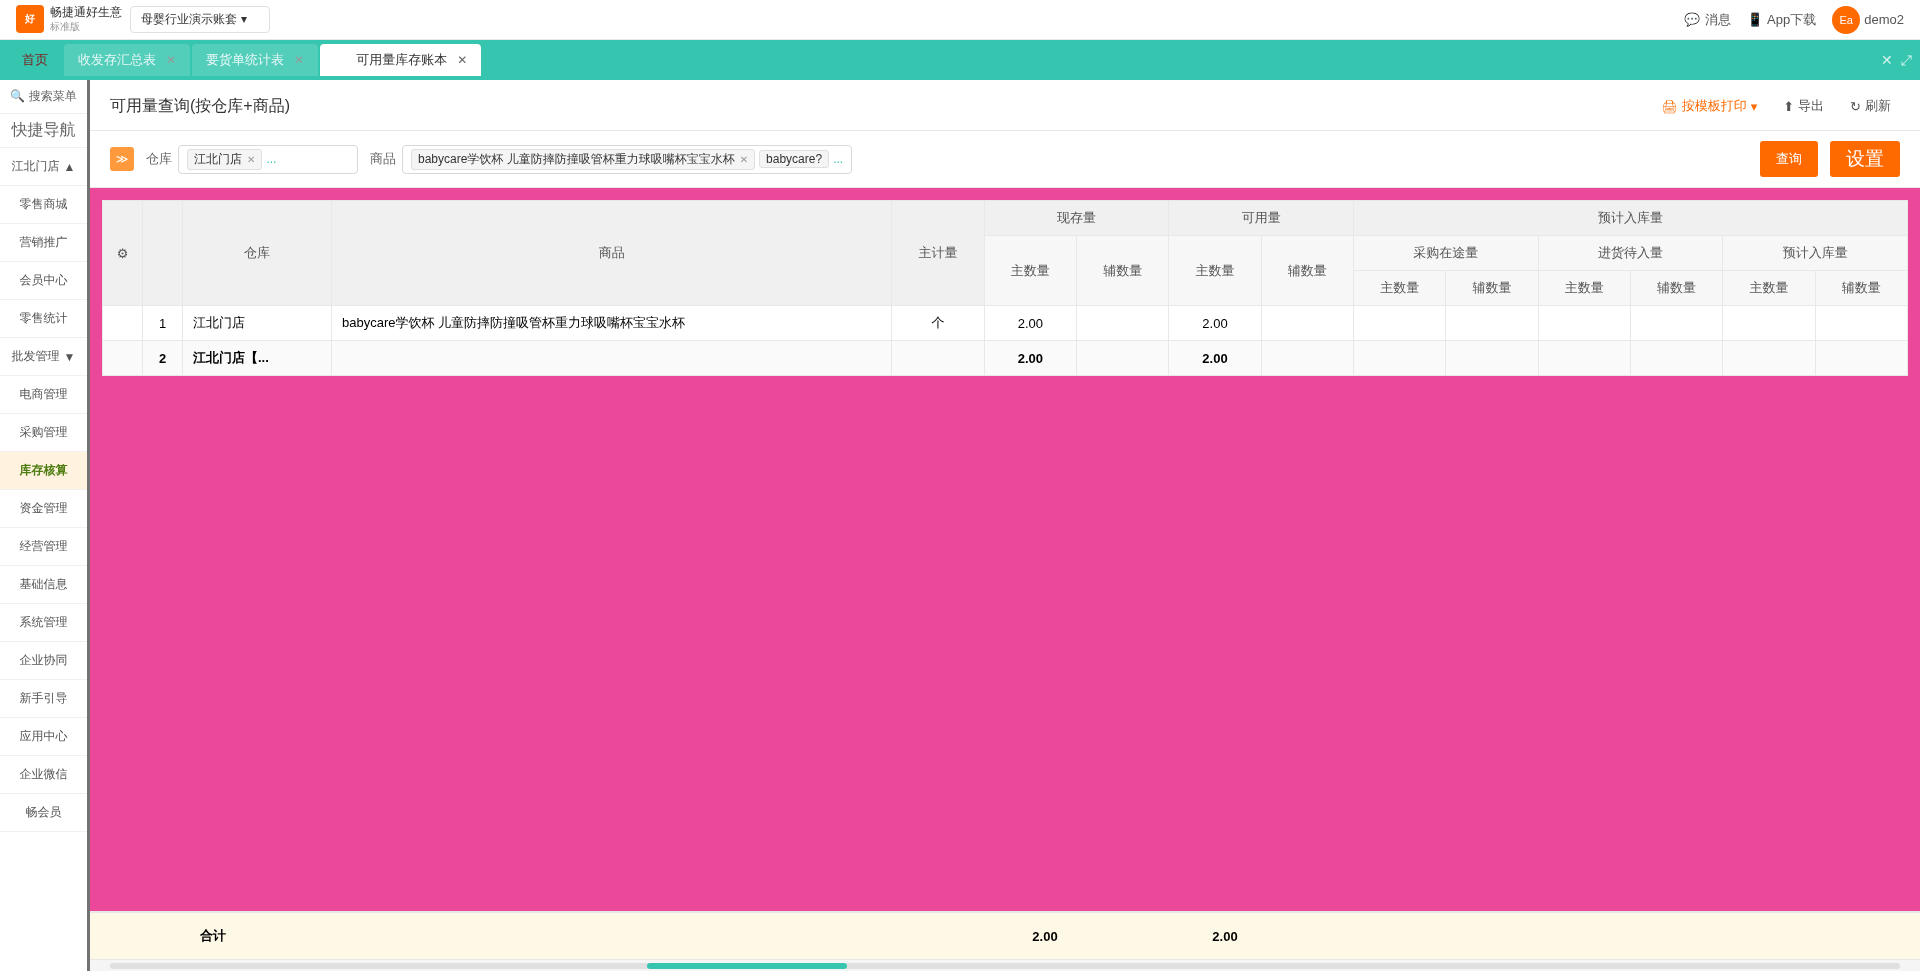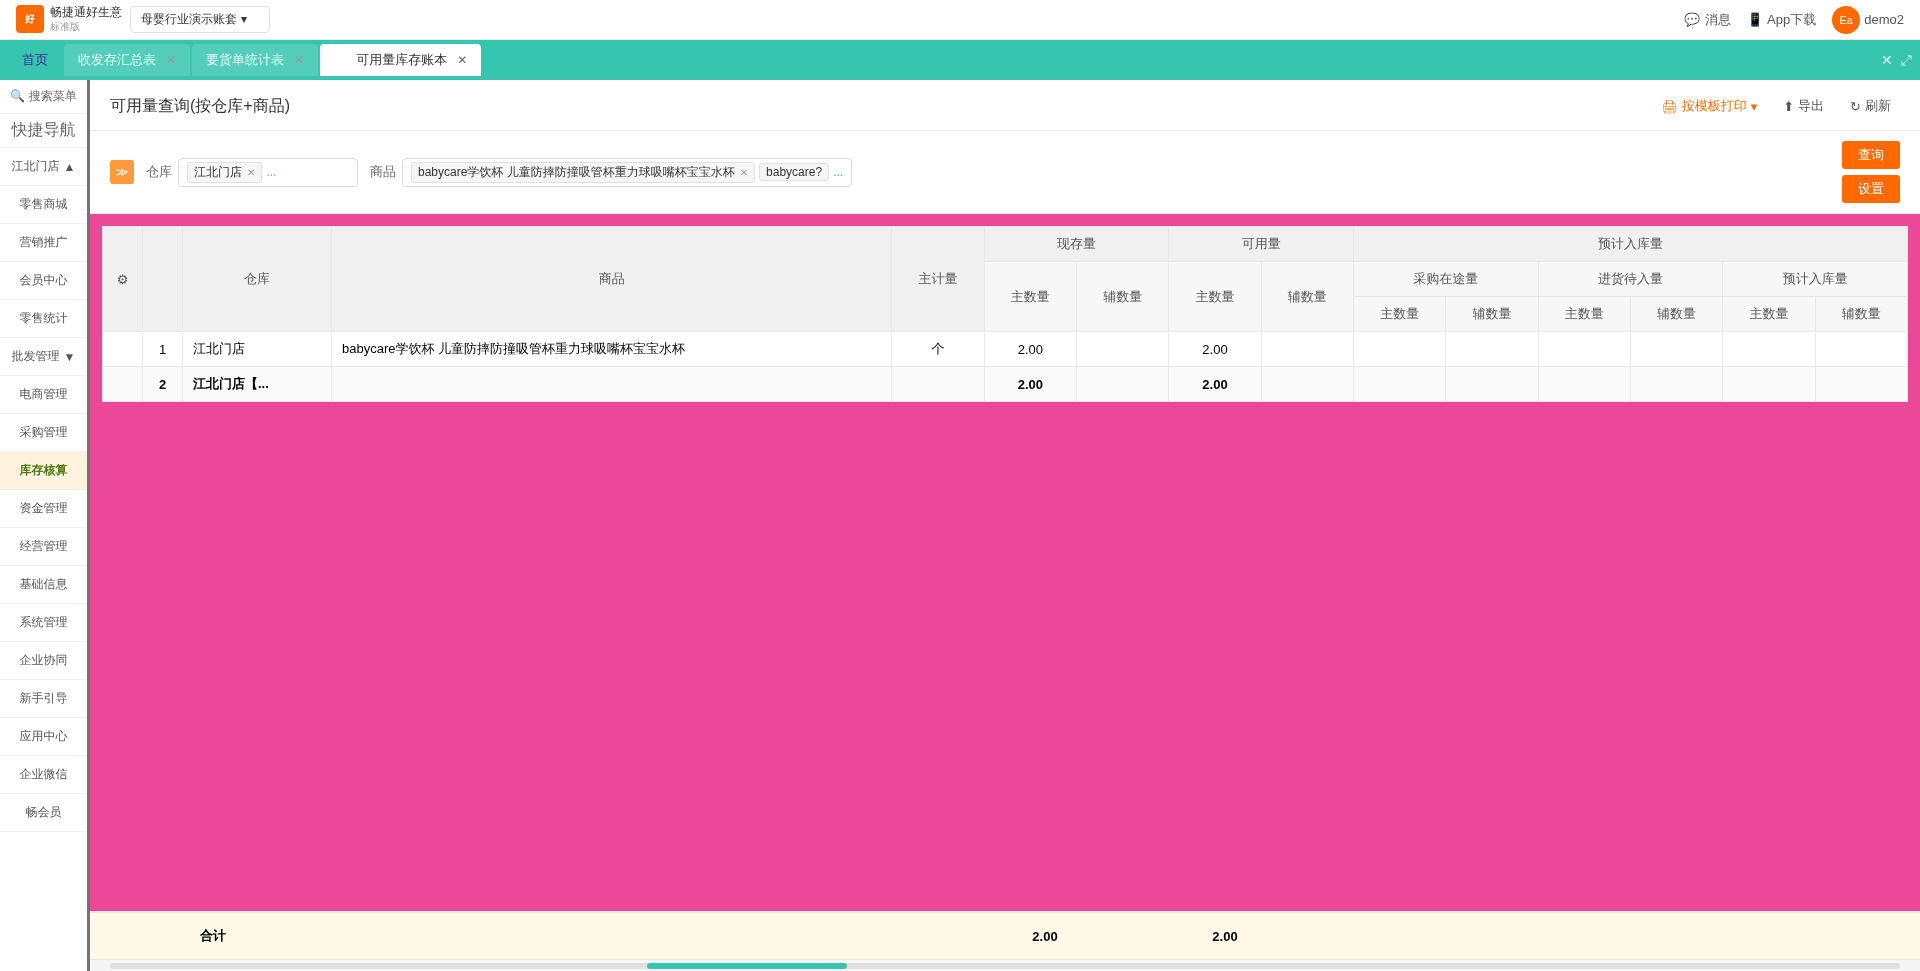--- a/index.html
+++ b/index.html
@@ -16,21 +16,21 @@
     .top-bar-right { display: flex; align-items: center; gap: 16px; }
     .top-right-item { display: flex; align-items: center; gap: 4px; font-size: 13px; color: #555; cursor: pointer; }
     .avatar { width: 28px; height: 28px; border-radius: 50%; background: #ff6a00; display: flex; align-items: center; justify-content: center; color: white; font-size: 11px; overflow: hidden; }
 
     
     .nav-tabs { height: 40px; background: #36c6b0; display: flex; align-items: center; padding: 0 0 0 8px; flex-shrink: 0; gap: 2px; }
     .nav-tab { height: 32px; padding: 0 14px; display: flex; align-items: center; gap: 6px; border-radius: 4px 4px 0 0; cursor: pointer; font-size: 13px; color: rgba(255,255,255,0.85); background: rgba(255,255,255,0.15); border: none; position: relative; }
     .nav-tab.active { background: #fff; color: #333; border-radius: 4px 4px 0 0; padding-left: 36px; }
     .nav-tab .close-btn { font-size: 12px; color: #999; cursor: pointer; margin-left: 4px; }
     .nav-tab.active .close-btn { color: #666; }
-    .nav-tab-home { background: transparent; color: #4c1d95; align-items: center; }
+    .nav-tab-home { background: transparent; color: #7f1d1d; align-items: center; }
     .nav-spacer { flex: 1; }
     .nav-window-btns { display: flex; align-items: center; gap: 8px; padding: 0 8px; color: white; font-size: 14px; }
     .nav-window-btn { cursor: pointer; opacity: 0.8; }
 
     
     .main-layout { display: flex; flex: 1; overflow: hidden; }
 
     
     .sidebar { width: 90px; background: #fff; border-right: 3px solid #737373; display: flex; flex-direction: column; flex-shrink: 0; overflow-y: auto; }
     .sidebar-search { padding: 8px 6px; border-bottom: 1px solid #f0f0f0; font-size: 12px; color: #666; cursor: pointer; text-align: center; }
@@ -53,23 +53,23 @@
     
     .filter-bar { background: #fff; padding: 10px 20px; border-bottom: 1px solid #e8e8e8; display: flex; align-items: center; gap: 12px; flex-shrink: 0; }
     .filter-expand-btn { width: 24px; height: 24px; background: #ff9a3c; border-radius: 3px; display: flex; align-items: center; justify-content: center; color: white; cursor: pointer; font-size: 12px; flex-shrink: 0; }
     .filter-field { display: flex; align-items: center; gap: 6px; }
     .filter-label { font-size: 13px; color: #666; white-space: nowrap; }
     .filter-input-area { display: flex; align-items: center; gap: 4px; border: 1px solid #d9d9d9; border-radius: 4px; padding: 3px 8px; min-width: 180px; background: #fff; flex-wrap: wrap; }
     .filter-tag { display: flex; align-items: center; gap: 3px; background: #f5f5f5; border: 1px solid #e0e0e0; border-radius: 3px; padding: 1px 6px; font-size: 12px; color: #333; }
     .filter-tag-close { cursor: pointer; color: #999; font-size: 10px; margin-left: 2px; }
     .filter-more { color: #36c6b0; font-size: 12px; cursor: pointer; }
     .filter-input-wide { min-width: 320px; }
-    .filter-actions { margin-left: auto; display: flex; gap: 6px; flex-direction: column; }
+    .filter-actions { margin-left: auto; display: flex; gap: 12px; }
     .btn-query { background: #ff6a00; color: white; border: none; padding: 5px 16px; border-radius: 3px; cursor: pointer; font-size: 13px; }
-    .btn-settings { background: #ff6a00; color: white; border: none; padding: 5px 16px; border-radius: 3px; cursor: pointer; font-size: 13px; }
+    .btn-settings { background: #ff6a00; color: white; border: none; padding: 5px 16px; border-radius: 3px; cursor: pointer; font-size: 19px; }
 
     
     .table-container { flex: 1; overflow: auto; padding: 12px; }
     .data-table { width: 100%; border-collapse: collapse; background: #fff; font-size: 13px; }
     .data-table th, .data-table td { border: 1px solid #e8e8e8; padding: 8px 10px; text-align: center; white-space: nowrap; }
     .data-table thead th { background: #f7f7f7; color: #555; font-weight: normal; }
     .data-table thead tr:first-child th { background: #f0f0f0; font-weight: 500; }
     .data-table tbody tr.subtotal { background: #fafafa; font-weight: bold; }
     .data-table td.left-align { text-align: left; }
     .th-gear { width: 40px; }

